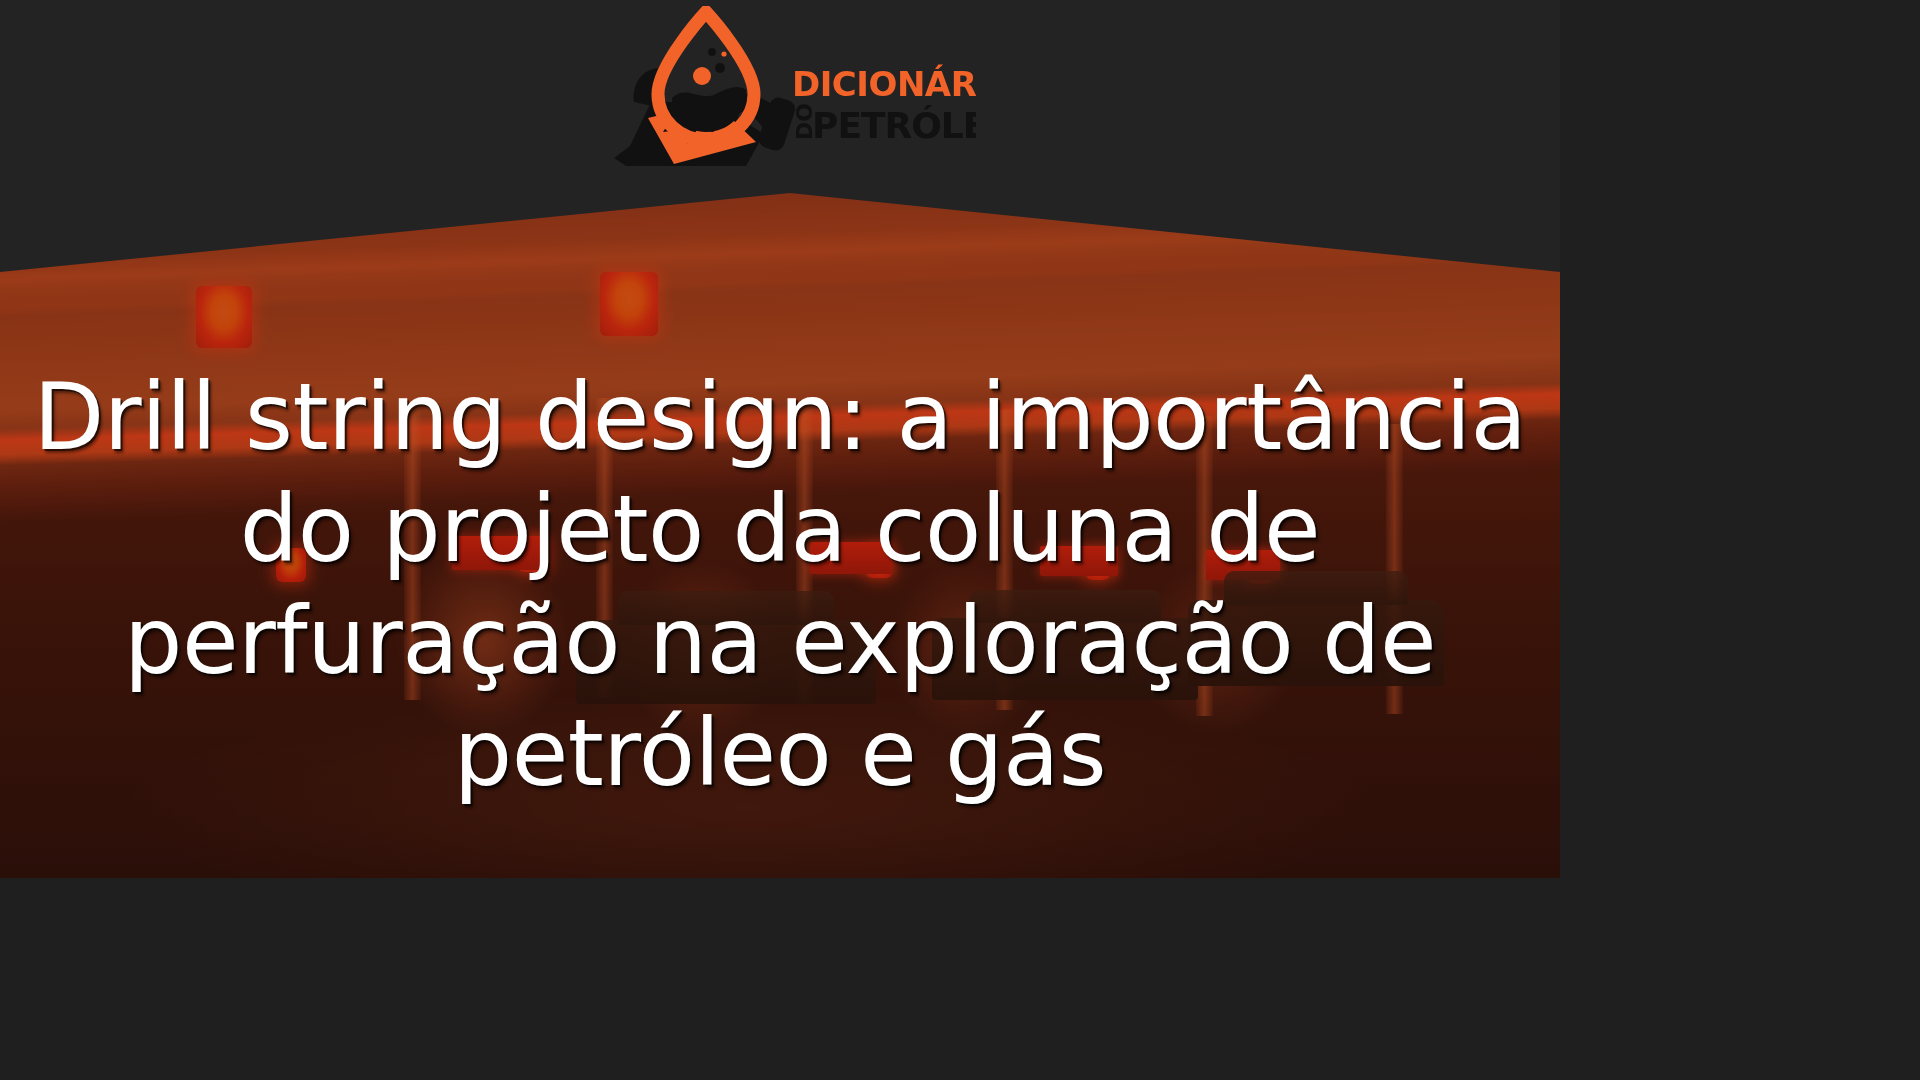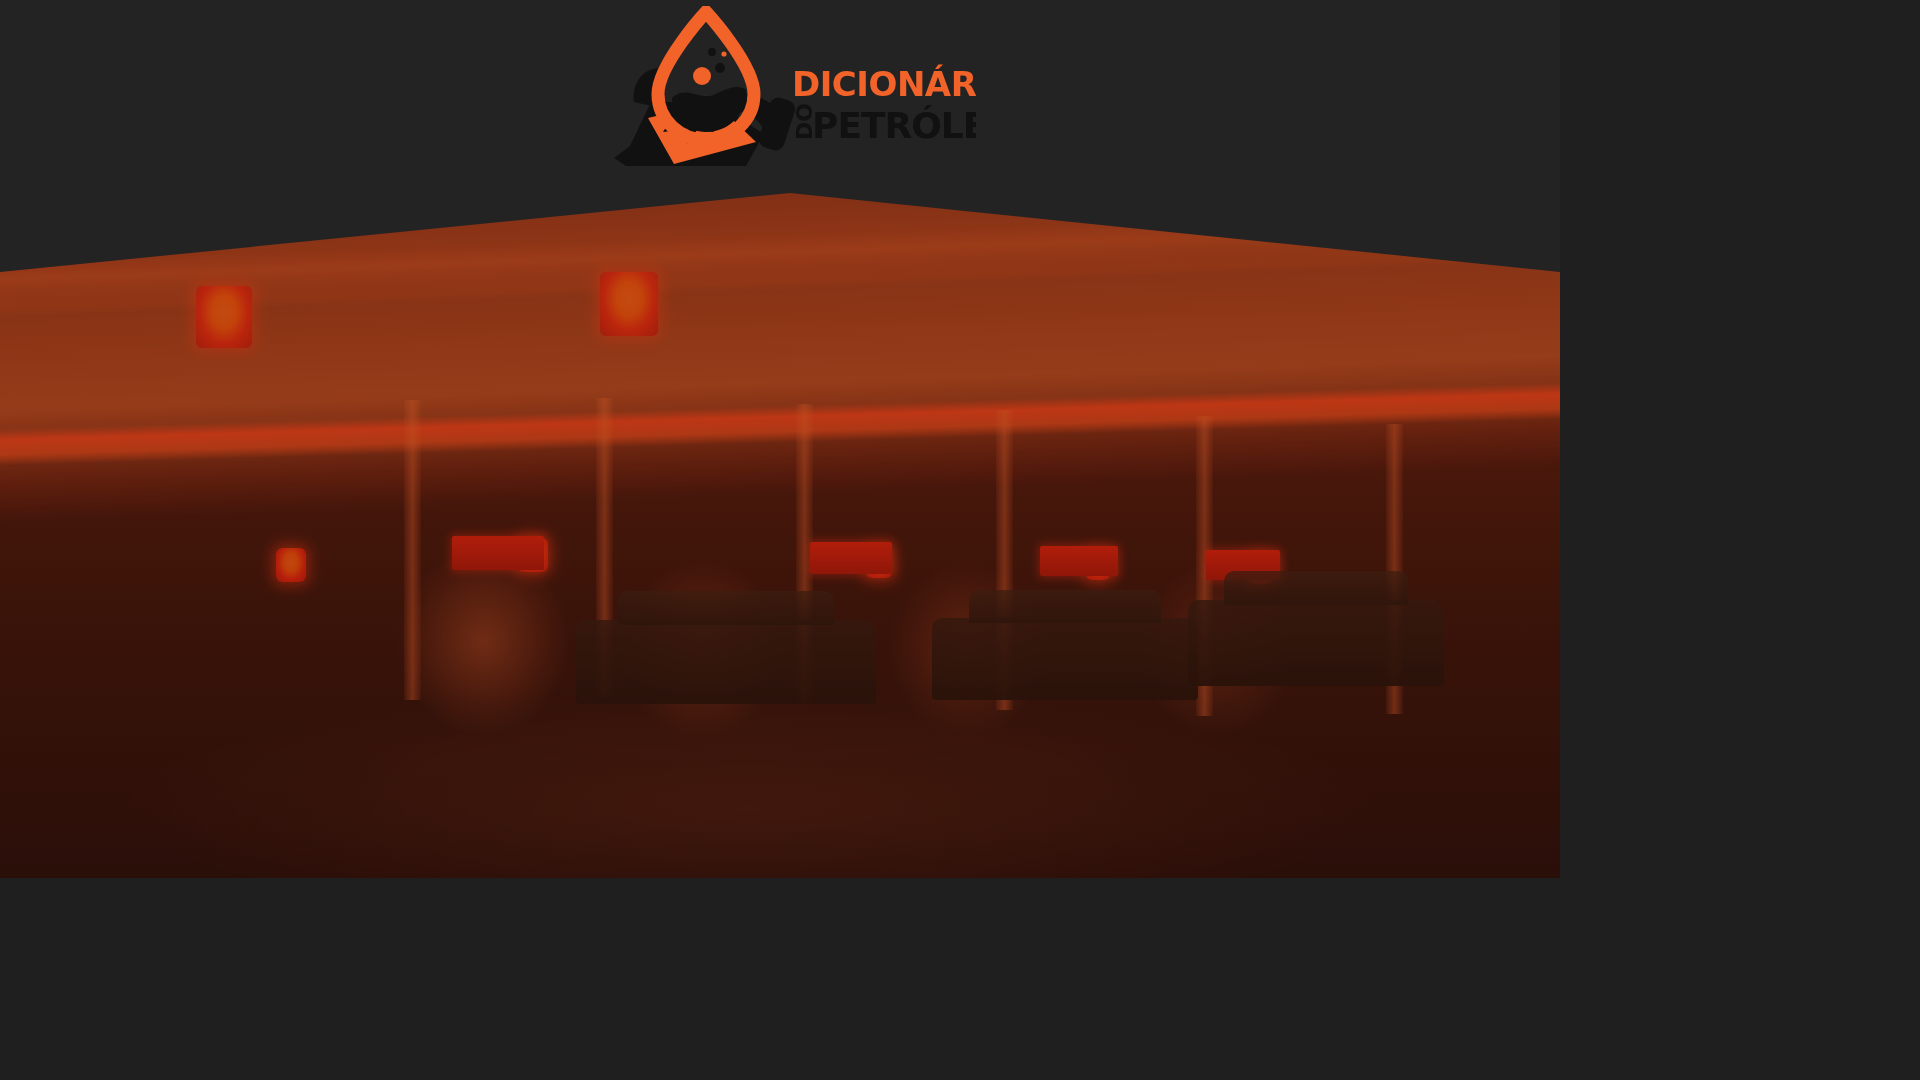--- a/index.html
+++ b/index.html
@@ -210,14 +210,15 @@
       <circle cx="124" cy="62" r="5" fill="#111111"></circle>
       <circle cx="116" cy="46" r="4" fill="#111111"></circle>
       <circle cx="128" cy="48" r="2.6" fill="#f2632a"></circle>
     </g>
 
     <text x="196" y="90" fill="#f2632a" font-family="DejaVu Sans, sans-serif" font-size="34" font-weight="bold" letter-spacing="-0.5">DICIONÁRIO</text>
     <text x="196" y="134" fill="#111111" font-family="DejaVu Sans, sans-serif" font-size="22" font-weight="bold" transform="rotate(-90 206 124)" letter-spacing="0">DO</text>
     <text x="216" y="132" fill="#111111" font-family="DejaVu Sans, sans-serif" font-size="36" font-weight="bold" letter-spacing="-1">PETRÓLEO</text>
   </svg>
 
+  <h1 class="headline">Drill string design: a importância do projeto da coluna de perfuração na exploração de petróleo e gás</h1>
 
 </div>
 
 </body></html>

